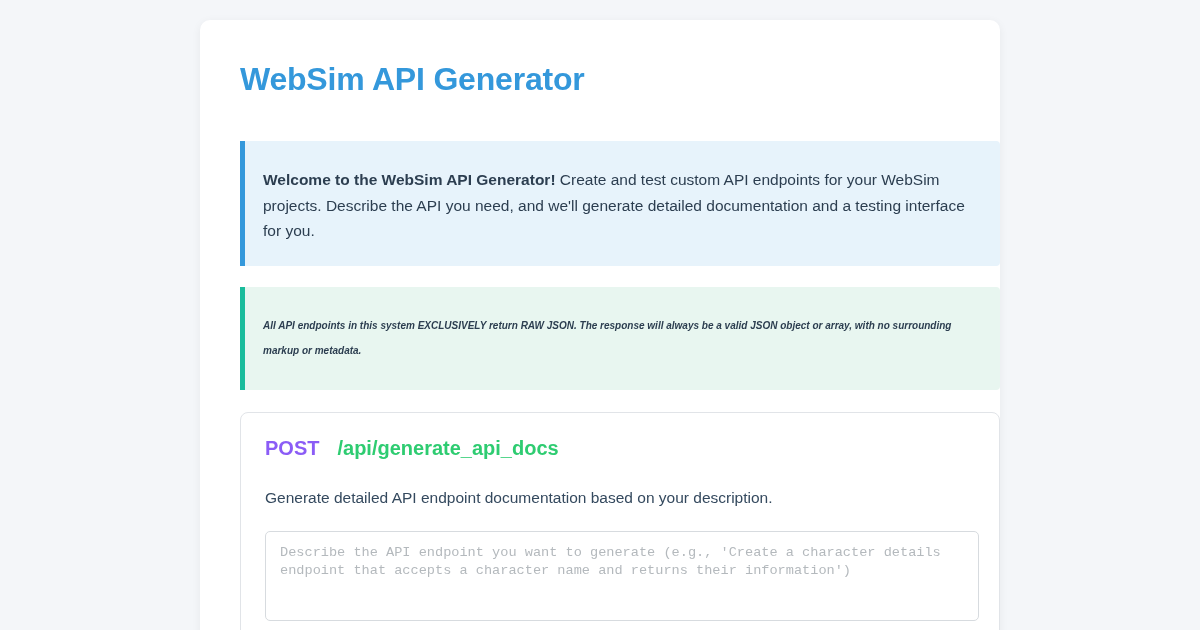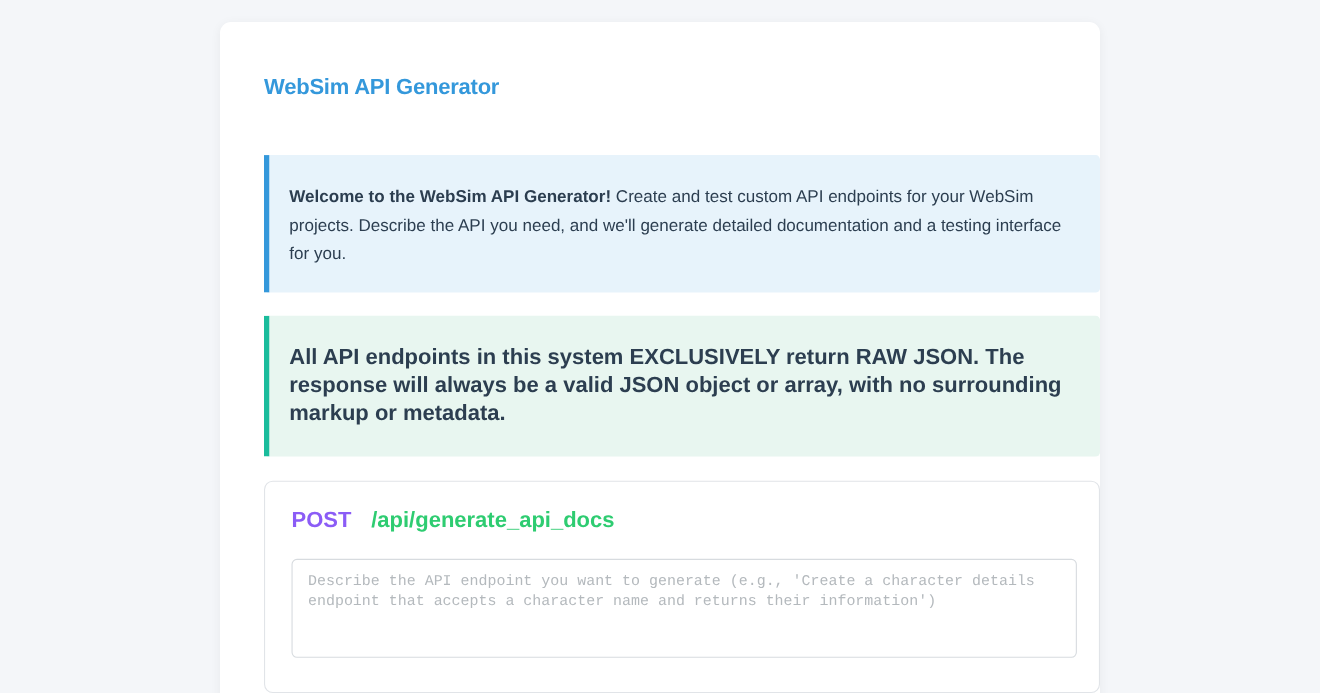--- a/index.html
+++ b/index.html
@@ -28,21 +28,21 @@
     min-height: 700px;
     background: #ffffff;
     border-radius: 10px;
     box-shadow: 0 2px 10px rgba(0,0,0,0.06);
     box-sizing: border-box;
     padding: 40px 20px 40px 20px;
   }
   .page-title {
     margin: 0;
     padding: 0 0 0 20px;
-    font-size: 20px;
+    font-size: 32px;
     line-height: 38px;
     font-weight: bold;
     color: #3498db;
     letter-spacing: -0.2px;
   }
   .notice {
     margin: 43px 0 0 20px;
     width: 760px;
     box-sizing: border-box;
     padding: 26px 18px 22px 18px;
@@ -65,22 +65,23 @@
     color: #2c3e50;
   }
   .notice p + p {
     margin-top: 18px;
   }
   .notice .lead {
     font-weight: bold;
   }
   .notice.success p {
     font-weight: bold;
-    font-size: 20px;
+    font-size: 10px;
     line-height: 25.5px;
+    font-style: italic;
   }
   .endpoint-card {
     margin: 22px 0 0 20px;
     width: 760px;
     box-sizing: border-box;
     border: 1px solid #e1e4e8;
     border-radius: 8px;
     padding: 22px 24px 26px 24px;
     background: #ffffff;
   }
@@ -136,18 +137,19 @@
       <p><span class="lead">Welcome to the WebSim API Generator!</span><span> Create and test custom API endpoints for your WebSim projects. Describe the API you need, and we'll generate detailed documentation and a testing interface for you.</span></p>
     </div>
 
     <div class="notice success">
       <p>All API endpoints in this system EXCLUSIVELY return RAW JSON. The response will always be a valid JSON object or array, with no surrounding markup or metadata.</p>
     </div>
 
     <div class="endpoint-card">
       <h2 class="endpoint-head"><span class="method">POST</span><span class="path">/api/generate_api_docs</span></h2>
 
+      <p class="endpoint-desc">Generate detailed API endpoint documentation based on your description.</p>
 
       <textarea class="prompt-area" placeholder="Describe the API endpoint you want to generate (e.g., 'Create a character details endpoint that accepts a character name and returns their information')" style=""></textarea>
     </div>
 
   </div>
 </div>
 
 </body></html>

